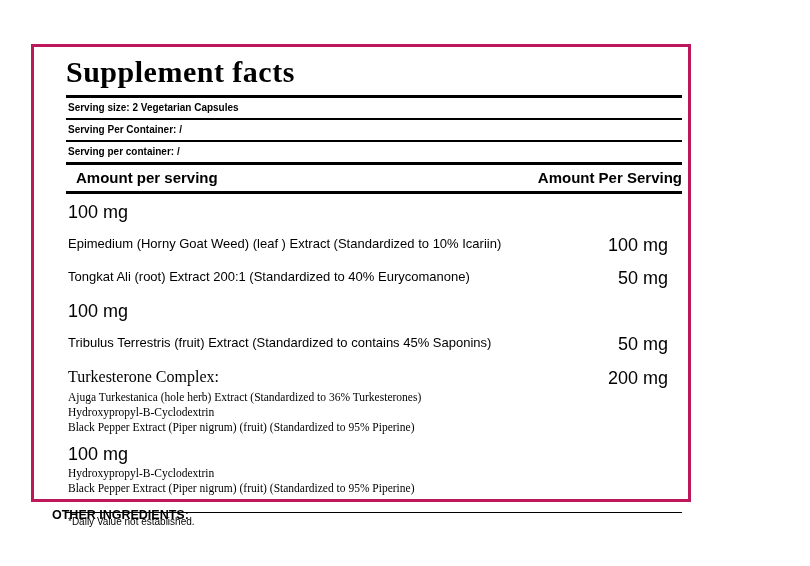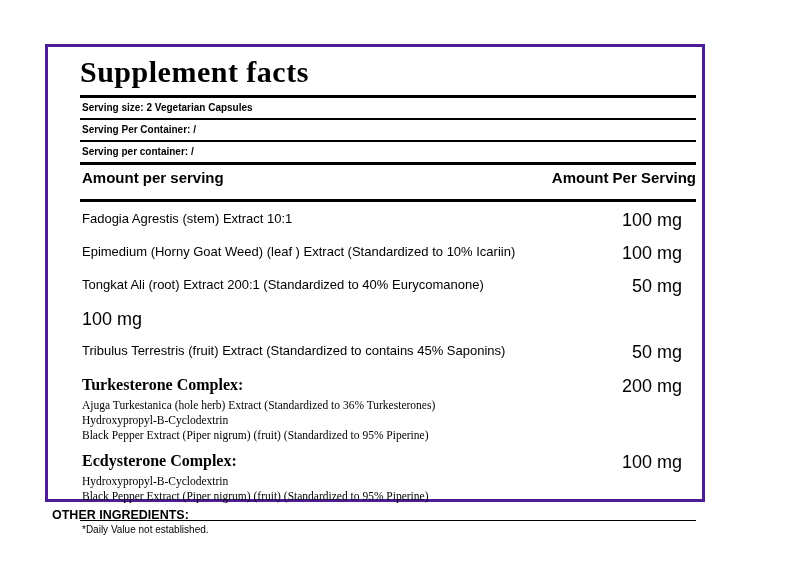--- a/index.html
+++ b/index.html
@@ -13,25 +13,25 @@
     overflow: hidden;
   }
   .page {
     position: relative;
     width: 810px;
     height: 566px;
     background: #ffffff;
   }
   .facts-box {
     position: absolute;
-    left: 45px;
+    left: 31px;
     top: 44px;
     width: 660px;
     height: 458px;
-    border: 3px solid #4c1d95;
+    border: 3px solid #be185d;
     background: #fff;
     box-sizing: border-box;
   }
   .facts-inner {
     padding: 6px 6px 0 32px;
   }
   .title {
     font-family: "Liberation Serif", serif;
     font-weight: bold;
     font-size: 30px;
@@ -57,21 +57,22 @@
     font-size: 10px;
     font-weight: bold;
     padding: 4px 0 5px 2px;
   }
   .col-header {
     display: flex;
     justify-content: space-between;
     align-items: baseline;
     font-size: 15px;
     font-weight: bold;
-    padding: 4px 0 13px 2px;
+    padding: 4px 0 5px 2px;
+    margin-left: 8px;
   }
   .row {
     display: flex;
     justify-content: space-between;
     align-items: flex-start;
     padding: 8px 0 4px 2px;
   }
   .row-name {
     font-size: 13px;
     max-width: 500px;
@@ -81,21 +82,21 @@
     font-size: 18px;
     font-weight: normal;
     white-space: nowrap;
     padding-right: 14px;
   }
   .complex-row {
     padding: 9px 0 1px 2px;
   }
   .complex-name {
     font-family: "Liberation Serif", serif;
-    font-weight: bold;
+    font-weight: normal;
     font-size: 16px;
   }
   .sub-item {
     font-family: "Liberation Serif", serif;
     font-size: 11.5px;
     line-height: 1.3;
     padding-left: 2px;
   }
   .footnote-area {
     margin-top: 16px;
@@ -139,21 +140,20 @@
 
       <hr class="rule-thick">
       <div class="col-header">
         <span>Amount per serving</span>
         <span>Amount Per Serving</span>
       </div>
 
       <hr class="rule-thick">
 
       <div class="row">
-        <span class="row-name">Fadogia Agrestis (stem) Extract 10:1</span>
         <span class="row-amount">100 mg</span>
       </div>
 
       <div class="row">
         <span class="row-name">Epimedium (Horny Goat Weed) (leaf ) Extract (Standardized to 10% Icariin)</span>
         <span class="row-amount">100 mg</span>
       </div>
 
       <div class="row">
         <span class="row-name">Tongkat Ali (root) Extract 200:1 (Standardized to 40% Eurycomanone)</span>
@@ -171,21 +171,20 @@
 
       <div class="row complex-row">
         <span class="complex-name">Turkesterone Complex:</span>
         <span class="row-amount">200 mg</span>
       </div>
       <div class="sub-item">Ajuga Turkestanica (hole herb) Extract (Standardized to 36% Turkesterones)</div>
       <div class="sub-item">Hydroxypropyl-B-Cyclodextrin</div>
       <div class="sub-item">Black Pepper Extract (Piper nigrum) (fruit) (Standardized to 95% Piperine)</div>
 
       <div class="row complex-row">
-        <span class="complex-name">Ecdysterone Complex:</span>
         <span class="row-amount">100 mg</span>
       </div>
       <div class="sub-item">Hydroxypropyl-B-Cyclodextrin</div>
       <div class="sub-item">Black Pepper Extract (Piper nigrum) (fruit) (Standardized to 95% Piperine)</div>
 
       <div class="footnote-area">
         <hr class="rule-thin">
         <div class="footnote">*Daily Value not established.</div>
       </div>
 

